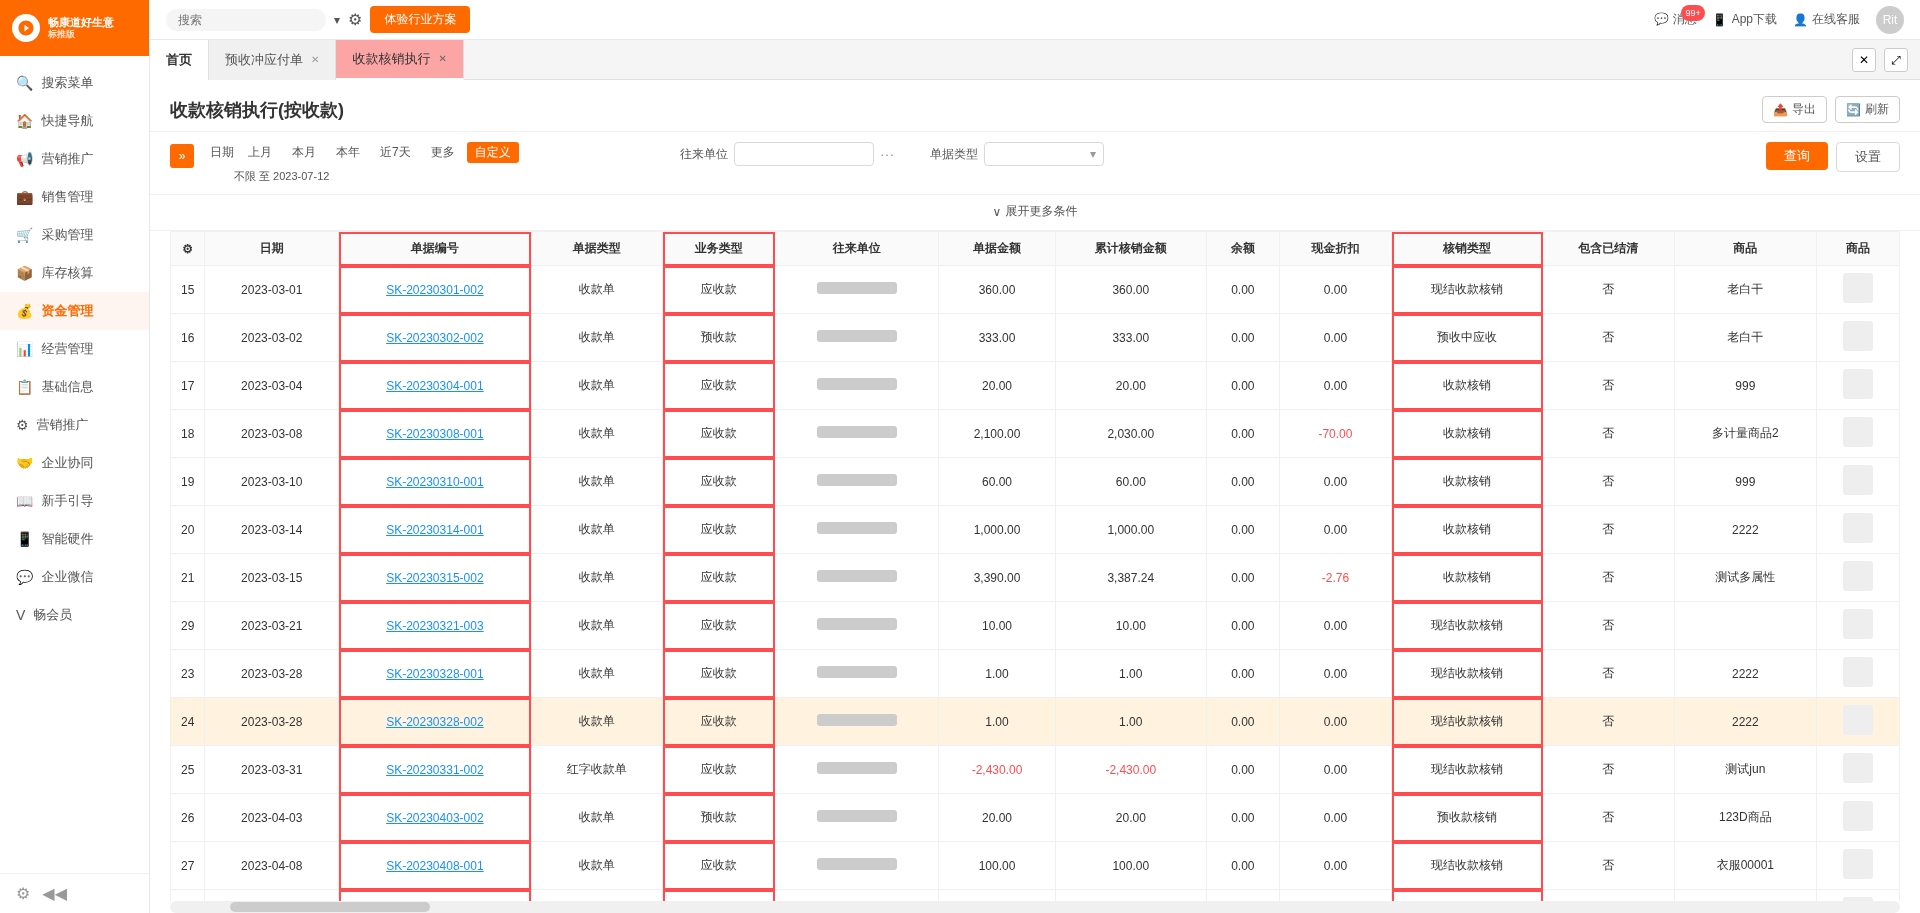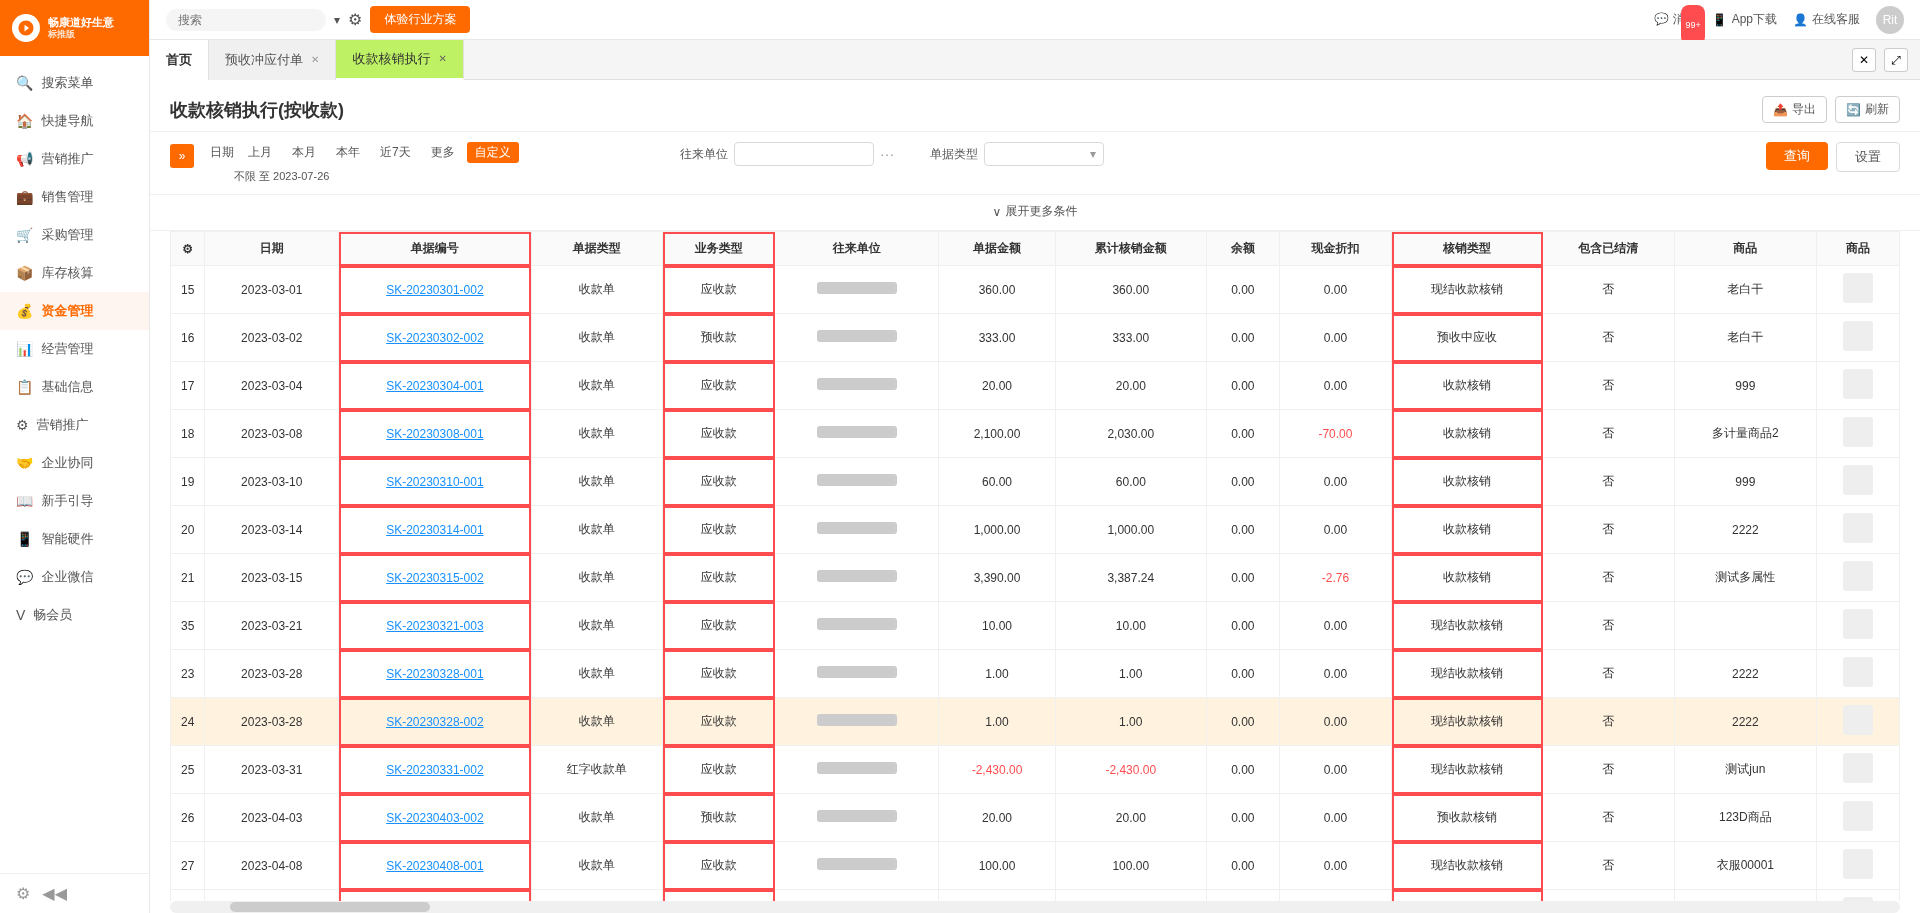--- a/index.html
+++ b/index.html
@@ -25,29 +25,29 @@
     
     .topbar { height: 40px; background: #fff; border-bottom: 1px solid #e8e8e8; display: flex; align-items: center; padding: 0 16px; gap: 16px; flex-shrink: 0; }
     .topbar-left { display: flex; align-items: center; gap: 8px; flex: 1; }
     .topbar-input-wrap { display: flex; align-items: center; background: #f5f5f5; border-radius: 16px; padding: 4px 12px; min-width: 160px; }
     .topbar-input-wrap input { border: none; background: transparent; outline: none; font-size: 12px; color: #999; width: 120px; }
     .dropdown-btn { display: flex; align-items: center; gap: 4px; cursor: pointer; color: #555; font-size: 12px; }
     .gear-btn { cursor: pointer; color: #555; font-size: 16px; }
     .orange-btn { background: #ff6a00; color: white; border: none; border-radius: 4px; padding: 5px 14px; cursor: pointer; font-size: 12px; }
     .topbar-right { display: flex; align-items: center; gap: 16px; color: #555; font-size: 12px; }
     .notification-wrap { position: relative; cursor: pointer; }
-    .notif-badge { position: absolute; top: -6px; right: -8px; background: #ff4d4f; color: white; border-radius: 8px; font-size: 9px; padding: 15px 4px; }
+    .notif-badge { position: absolute; top: -6px; right: -8px; background: #ff4d4f; color: white; border-radius: 8px; font-size: 9px; padding: 3px 4px; }
     .topbar-btn { display: flex; align-items: center; gap: 4px; cursor: pointer; color: #555; font-size: 12px; }
     .user-avatar { width: 28px; height: 28px; background: #ccc; border-radius: 50%; display: flex; align-items: center; justify-content: center; font-size: 12px; color: white; }
 
     
     .tabs-bar { height: 40px; background: #f5f5f5; border-bottom: 1px solid #e0e0e0; display: flex; align-items: center; flex-shrink: 0; position: relative; }
     .tab { display: flex; align-items: center; padding: 0 16px; height: 40px; cursor: pointer; font-size: 13px; color: #555; border-right: 1px solid #e0e0e0; background: #f0f0f0; gap: 8px; }
     .tab.home { background: #fff; color: #333; font-weight: bold; }
-    .tab.active { background: #bef264; color: #333; border-bottom: 2px solid #fff; }
+    .tab.active { background: #fca5a5; color: #333; border-bottom: 2px solid #fff; }
     .tab .close-icon { font-size: 10px; color: #999; cursor: pointer; }
     .tab.active .close-icon { color: #666; }
     .tabs-actions { position: absolute; right: 12px; display: flex; gap: 8px; }
     .tabs-action-btn { width: 24px; height: 24px; border: 1px solid #ccc; background: #fff; border-radius: 3px; cursor: pointer; display: flex; align-items: center; justify-content: center; font-size: 12px; }
 
     
     .page-content { flex: 1; overflow-y: auto; background: #fff; padding: 0; display: flex; flex-direction: column; }
     .page-header { padding: 16px 20px 8px; display: flex; align-items: center; justify-content: space-between; border-bottom: 1px solid #f0f0f0; }
     .page-title { font-size: 18px; font-weight: bold; color: #333; }
     .page-header-actions { display: flex; gap: 8px; }
@@ -238,21 +238,21 @@
         <span class="filter-label">日期</span>
         <div class="filter-date-options">
           <span class="filter-date-btn">上月</span>
           <span class="filter-date-btn">本月</span>
           <span class="filter-date-btn">本年</span>
           <span class="filter-date-btn">近7天</span>
           <span class="filter-date-btn">更多</span>
           <span class="filter-date-custom">自定义</span>
         </div>
         <div style="width:100%; padding-left: 24px;">
-          <span class="filter-date-range">不限 至 2023-07-26</span>
+          <span class="filter-date-range">不限 至 2023-07-12</span>
         </div>
       </div>
       <div class="filter-group" style="margin-left: 20px;">
         <span class="filter-label">往来单位</span>
         <input class="filter-input" type="text" style="width: 140px;" placeholder="">
         <span class="filter-ellipsis">···</span>
       </div>
       <div class="filter-group" style="margin-left: 20px;">
         <span class="filter-label">单据类型</span>
         <div class="filter-select-wrap">
@@ -415,21 +415,21 @@
         <td class="">3,390.00</td>
         <td class="">3,387.24</td>
         <td>0.00</td>
         <td class="negative">-2.76</td>
         <td style="outline: 2px solid #ff4d4f; outline-offset: -2px;">收款核销</td>
         <td>否</td>
         <td>测试多属性</td>
         <td><span style="display:inline-block;width:30px;height:30px;background:#eee;border-radius:3px;"></span></td>
       </tr>
             <tr>
-        <td>35</td>
+        <td>29</td>
         <td>2023-03-21</td>
         <td style="outline: 2px solid #ff4d4f; outline-offset: -2px;">
           <span class="link-text">SK-20230321-003</span>
         </td>
         <td>收款单</td>
         <td style="outline: 2px solid #ff4d4f; outline-offset: -2px;">应收款</td>
         <td><span style="display:inline-block;width:80px;height:12px;background:#ccc;border-radius:3px;"></span></td>
         <td class="">10.00</td>
         <td class="">10.00</td>
         <td>0.00</td>

